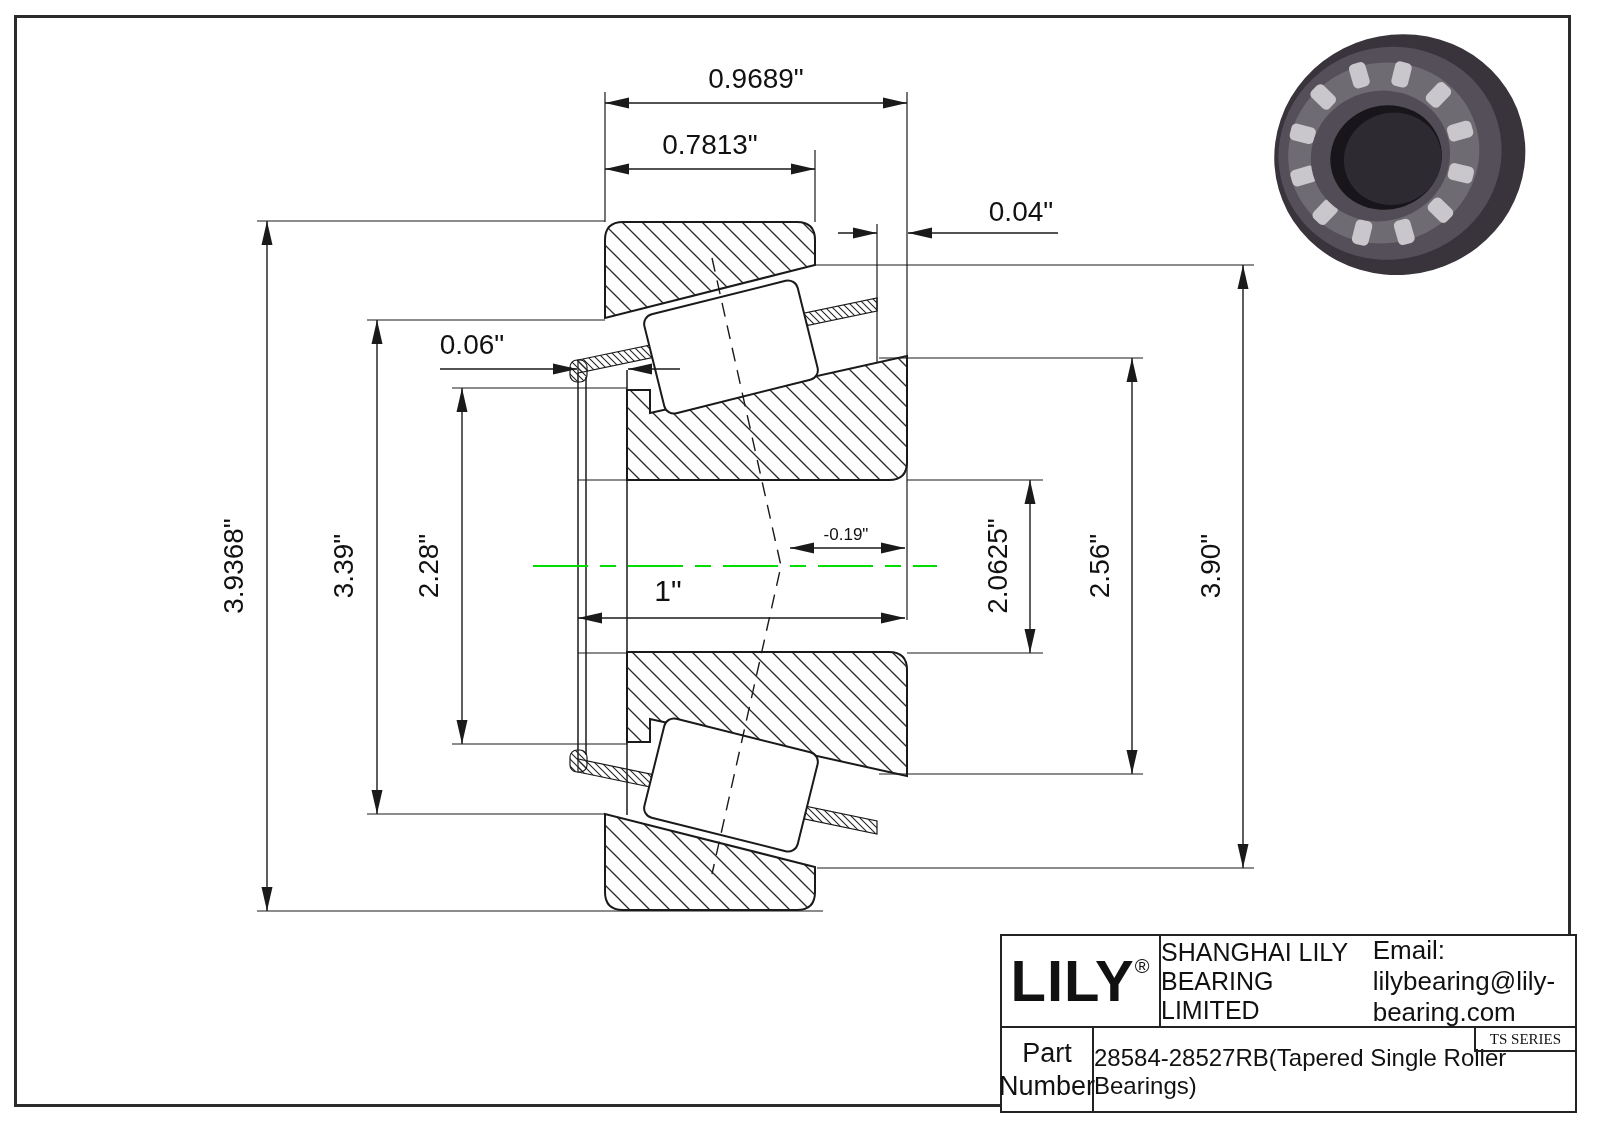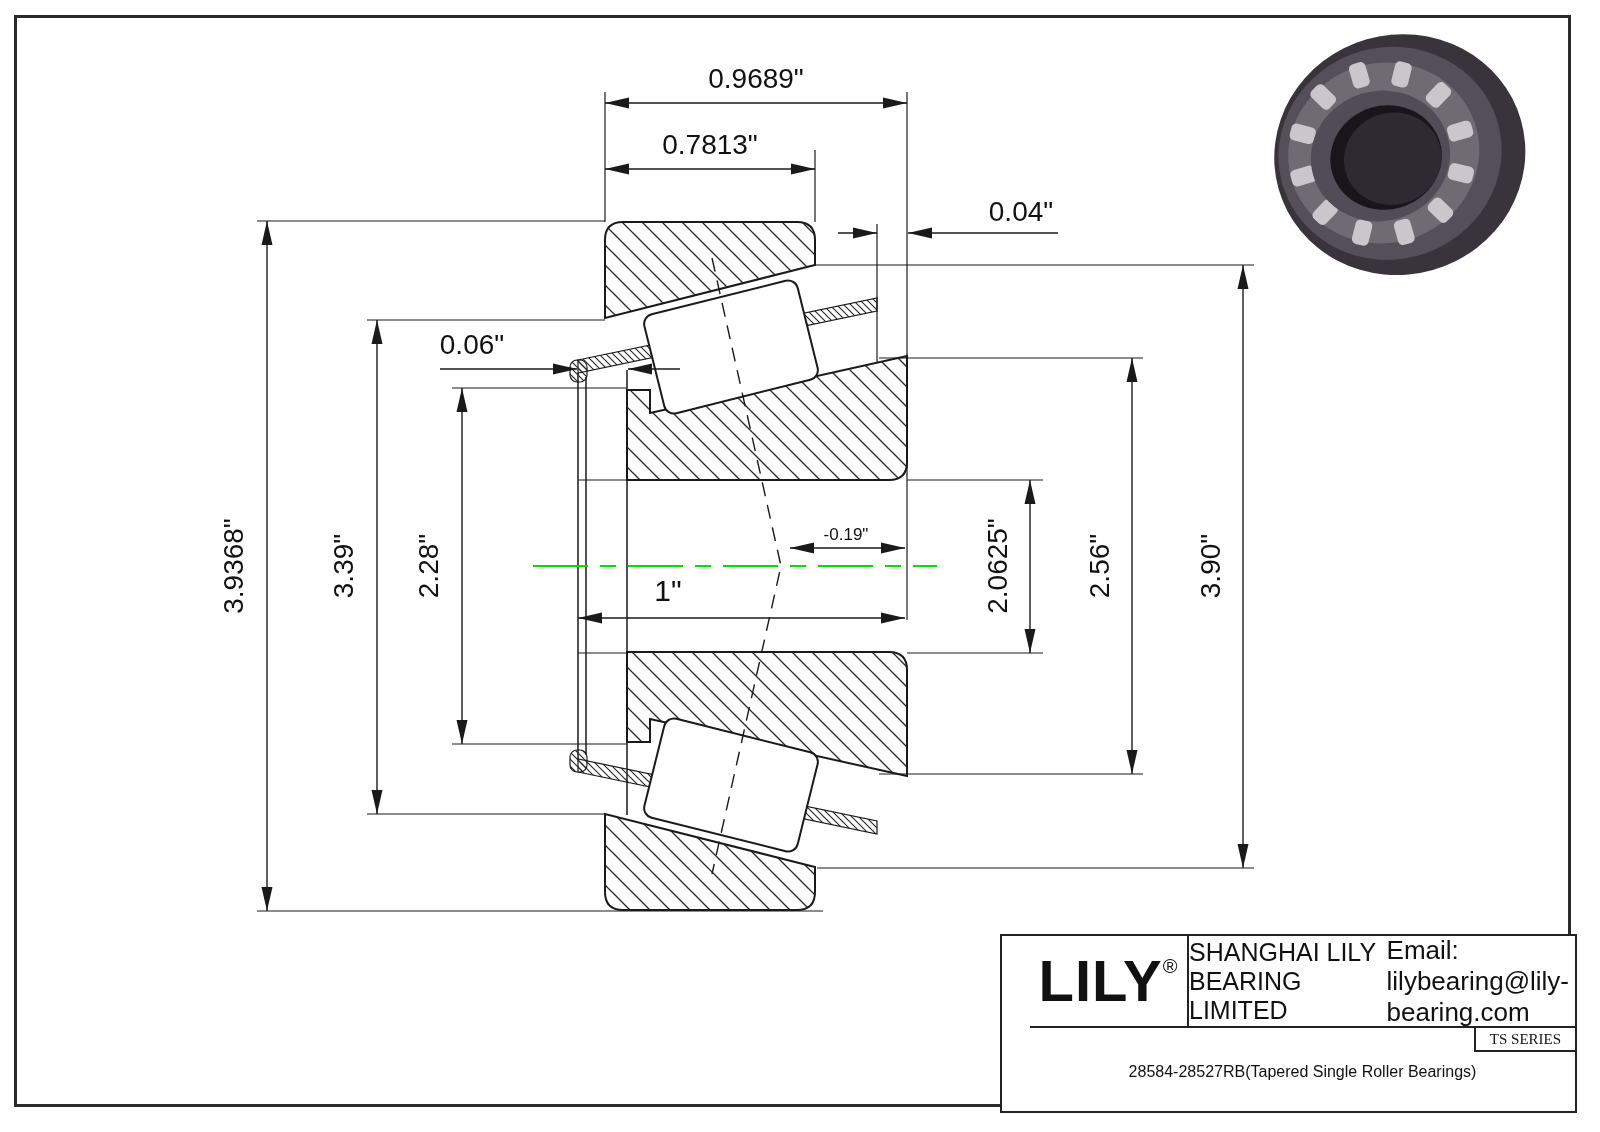--- a/index.html
+++ b/index.html
@@ -1,32 +1,32 @@
 <!DOCTYPE html>
 <html><head>
 <meta charset="utf-8">
 <style>
   html,body{margin:0;padding:0;background:#fff;}
   body{width:1600px;height:1132px;position:relative;font-family:"Liberation Sans",sans-serif;color:#111;}
   .sheet-border{position:absolute;left:14px;top:15px;width:1557px;height:1092px;border:3px solid #2b2b2b;box-sizing:border-box;}
   svg{position:absolute;left:0;top:0;}
   svg text{font-family:"Liberation Sans",sans-serif;fill:#111;}
-  .tb{position:absolute;left:1000px;top:934px;width:577px;height:179px;border:2px solid #222;box-sizing:border-box;background:#fff;padding-left:28px;}
+  .tb{position:absolute;left:1000px;top:934px;width:577px;height:179px;border:2px solid #222;box-sizing:border-box;background:#fff;}
   .tb-top{display:flex;height:92px;border-bottom:2px solid #222;box-sizing:border-box;}
   .tb-logo{width:159px;border-right:2px solid #222;box-sizing:border-box;display:flex;align-items:center;justify-content:center;}
   .brand{font-size:58px;font-weight:bold;letter-spacing:1px;line-height:1;}
   .brand sup{font-size:20px;font-weight:normal;vertical-align:28px;}
   .tb-co{flex:1;display:flex;flex-direction:row;align-items:center;justify-content:center;gap:6px;}
   .co-name{font-size:25px;}
   .co-mail{font-size:26px;}
   .tb-bot{position:relative;height:83px;display:flex;}
   .tb-part{width:92px;border-right:2px solid #222;box-sizing:border-box;display:flex;flex-direction:column;align-items:center;justify-content:center;font-size:27px;line-height:1.2;}
   .tb-num{flex:1;position:relative;display:flex;align-items:center;justify-content:center;}
   .series-box{position:absolute;top:0;right:0;width:101px;height:24px;border-left:2px solid #222;border-bottom:2px solid #222;box-sizing:border-box;display:flex;align-items:center;justify-content:center;font-size:15px;font-family:Liberation Serif, serif;}
-  .part-number{font-size:16px;margin-top:4px;}
+  .part-number{font-size:24px;margin-top:4px;}
 </style>
 </head>
 <body>
 
 <div class="sheet-border"></div>
 
 <svg width="1600" height="1132" viewBox="0 0 1600 1132">
   <defs>
     <pattern id="hatch" width="20" height="20" patternUnits="userSpaceOnUse">
       <path d="M0,0 L20,20" stroke="#2a2a2a" stroke-width="1.3"></path>
@@ -213,18 +213,22 @@
   <div class="tb-top">
     <div class="tb-logo">
       <span class="brand"><span>LILY</span><sup>®</sup></span>
     </div>
     <div class="tb-co">
       <div class="co-name">SHANGHAI LILY BEARING LIMITED</div>
       <div class="co-mail">Email: lilybearing@lily-bearing.com</div>
     </div>
   </div>
   <div class="tb-bot">
+    <div class="tb-part">
+      <span>Part</span>
+      <span>Number</span>
+    </div>
     <div class="tb-num">
       <div class="series-box">TS SERIES</div>
       <div class="part-number">28584-28527RB(Tapered Single Roller Bearings)</div>
     </div>
   </div>
 </div>
 
 </body></html>

